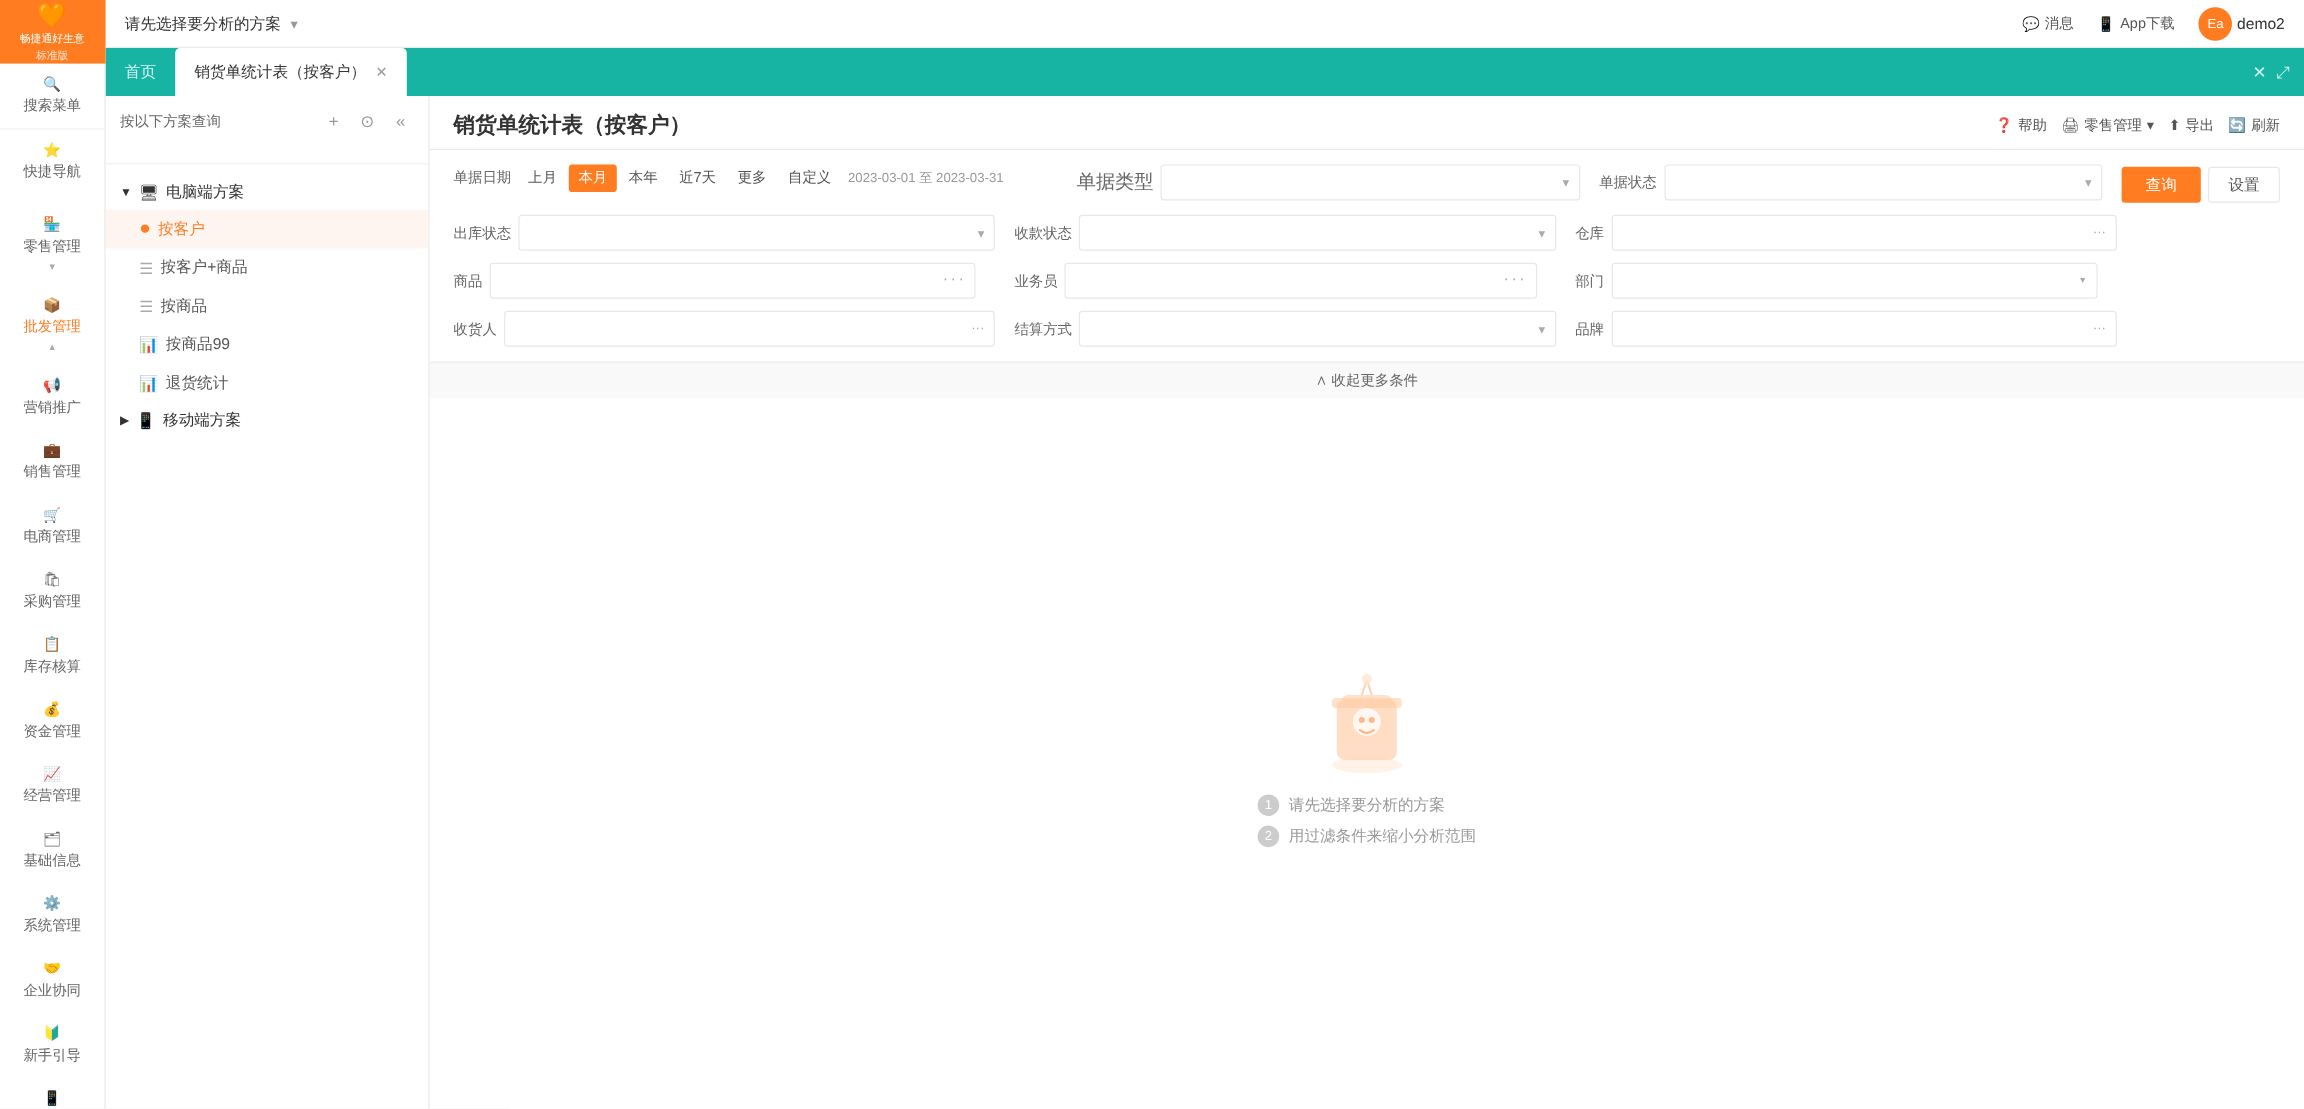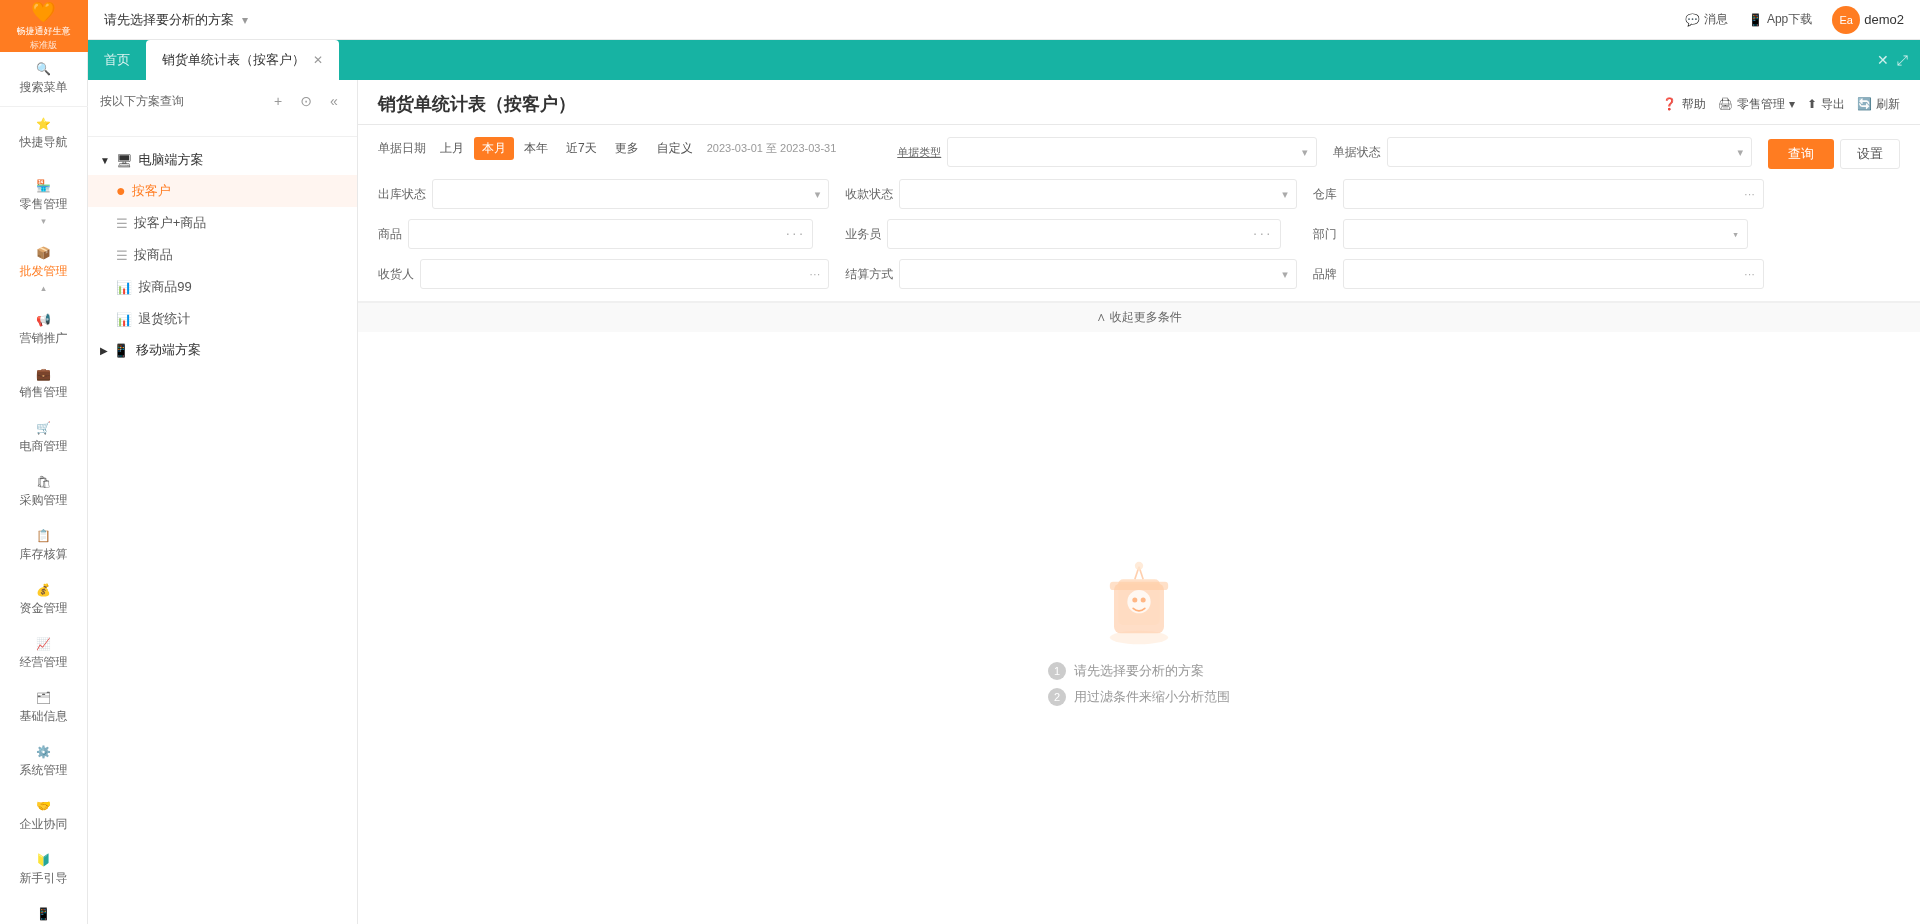--- a/index.html
+++ b/index.html
@@ -320,21 +320,21 @@
               <span class="date-quick-btn active">本月</span>
               <span class="date-quick-btn">本年</span>
               <span class="date-quick-btn">近7天</span>
               <span class="date-quick-btn">更多</span>
               <span class="date-quick-btn">自定义</span>
             </div>
             <span style="font-size:11px;color:#999;">2023-03-01 至 2023-03-31</span>
           </div>
 
           <div style="display:flex;align-items:center;gap:6px;flex:1;">
-            <span style="font-size:11px;color:#666;white-space:nowrap;text-decoration:underline;">单据类型</span>
+            <span style="font-size:16px;color:#666;white-space:nowrap;">单据类型</span>
             <div class="filter-control" style="flex:1;">
               <span class="control-text"></span>
               <span class="control-arrow">▾</span>
             </div>
           </div>
 
           <div style="display:flex;align-items:center;gap:6px;flex:1;">
             <span style="font-size:12px;color:#666;white-space:nowrap;">单据状态</span>
             <div class="filter-control" style="flex:1;">
               <span class="control-text"></span>

